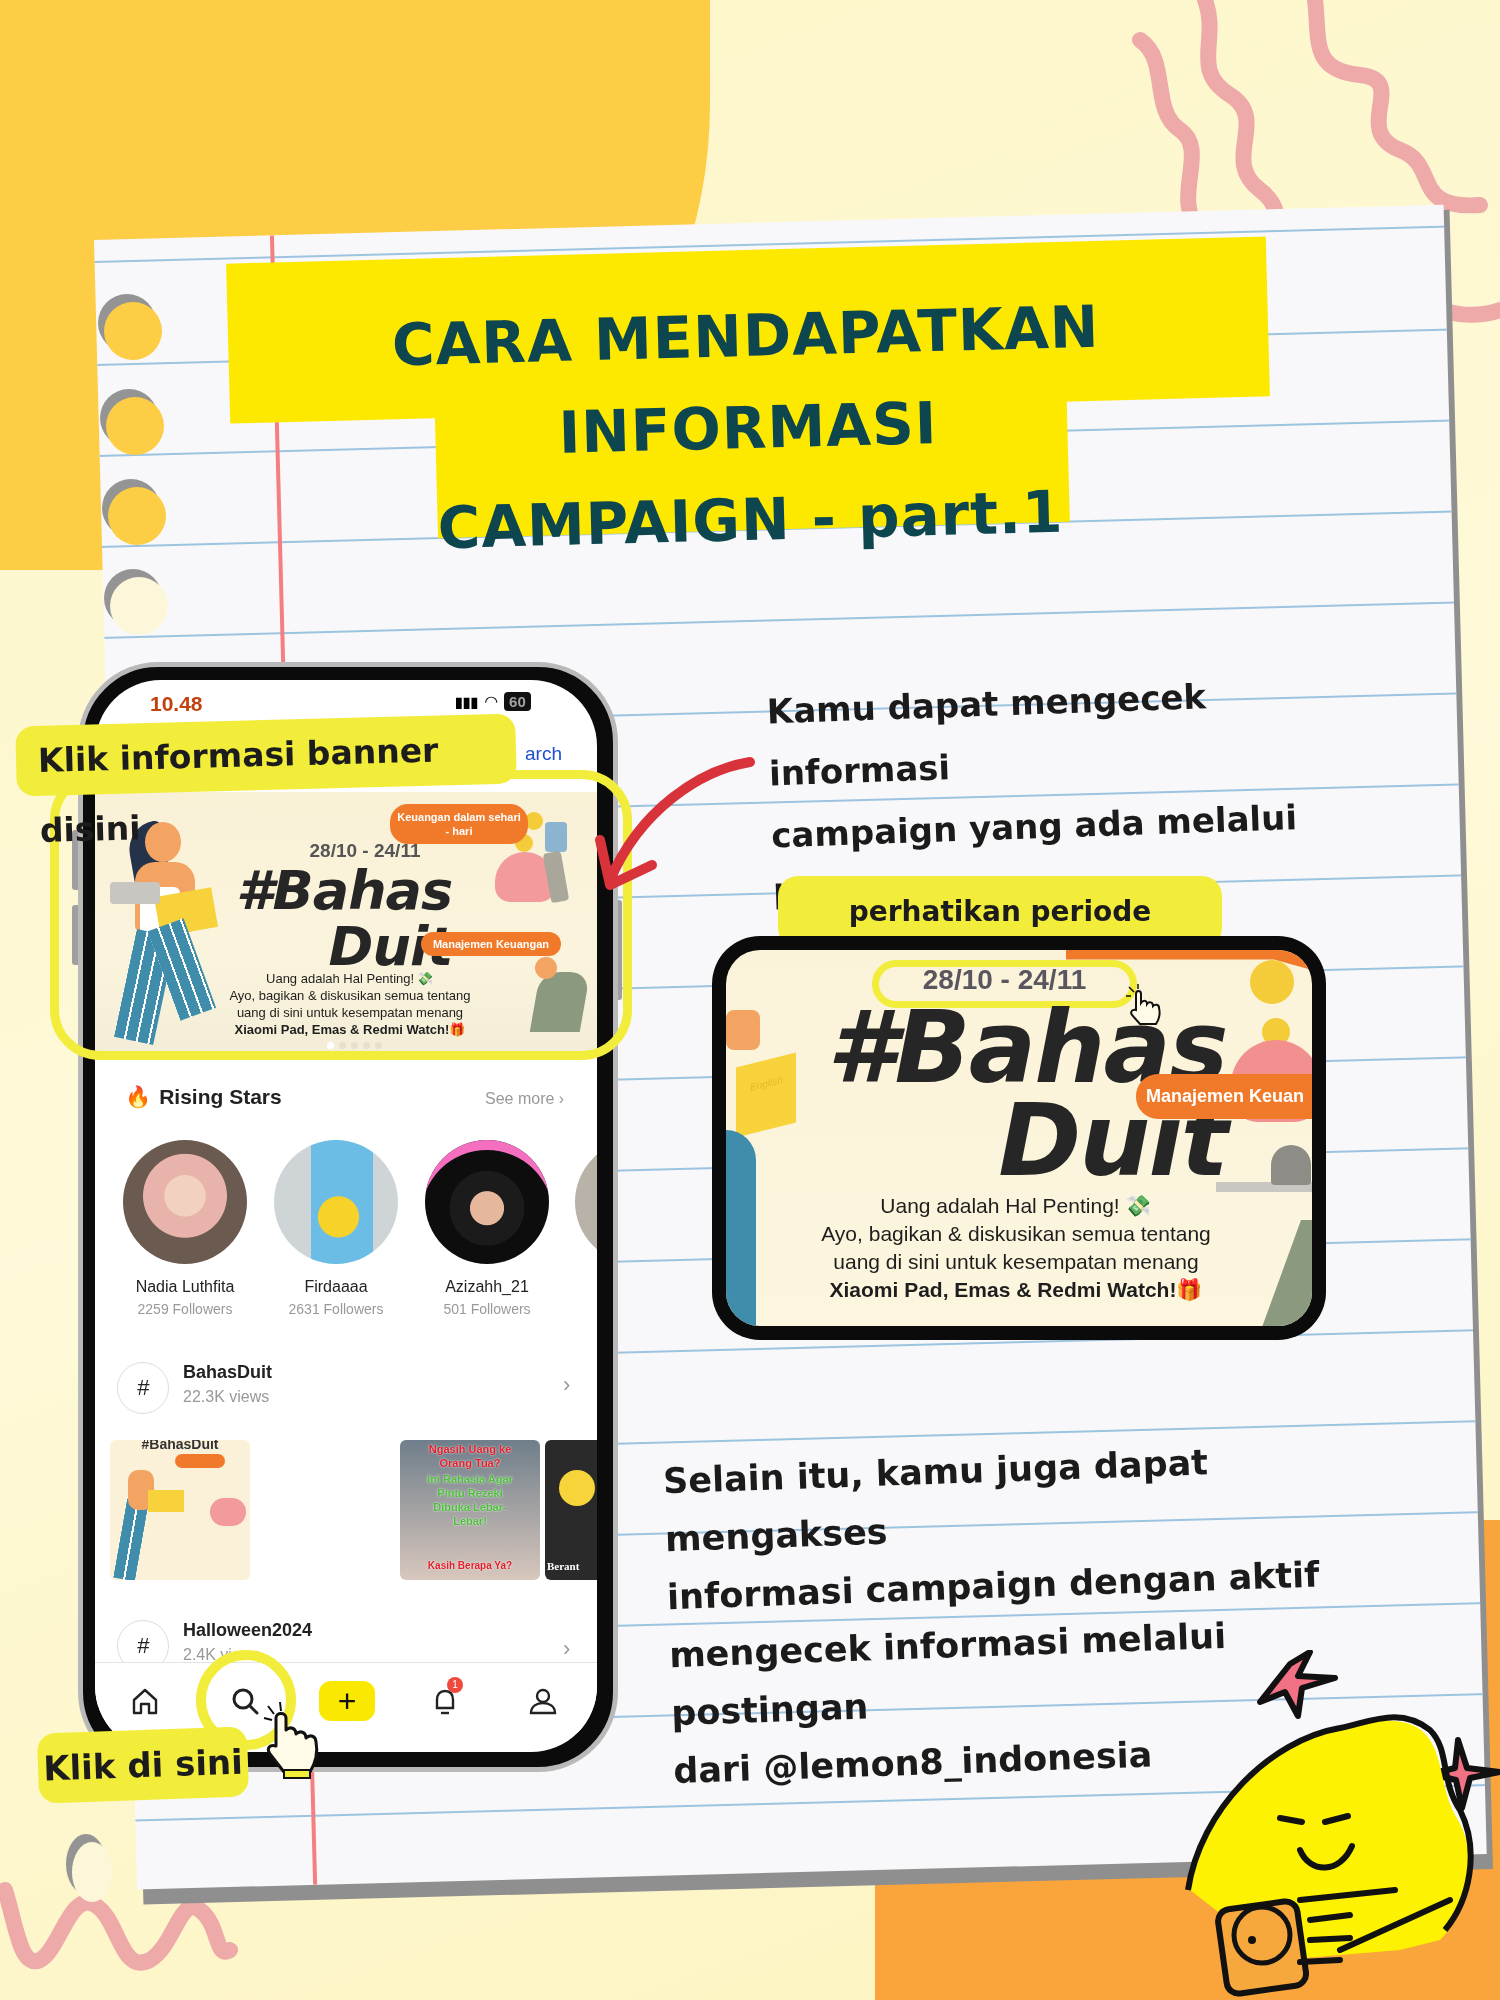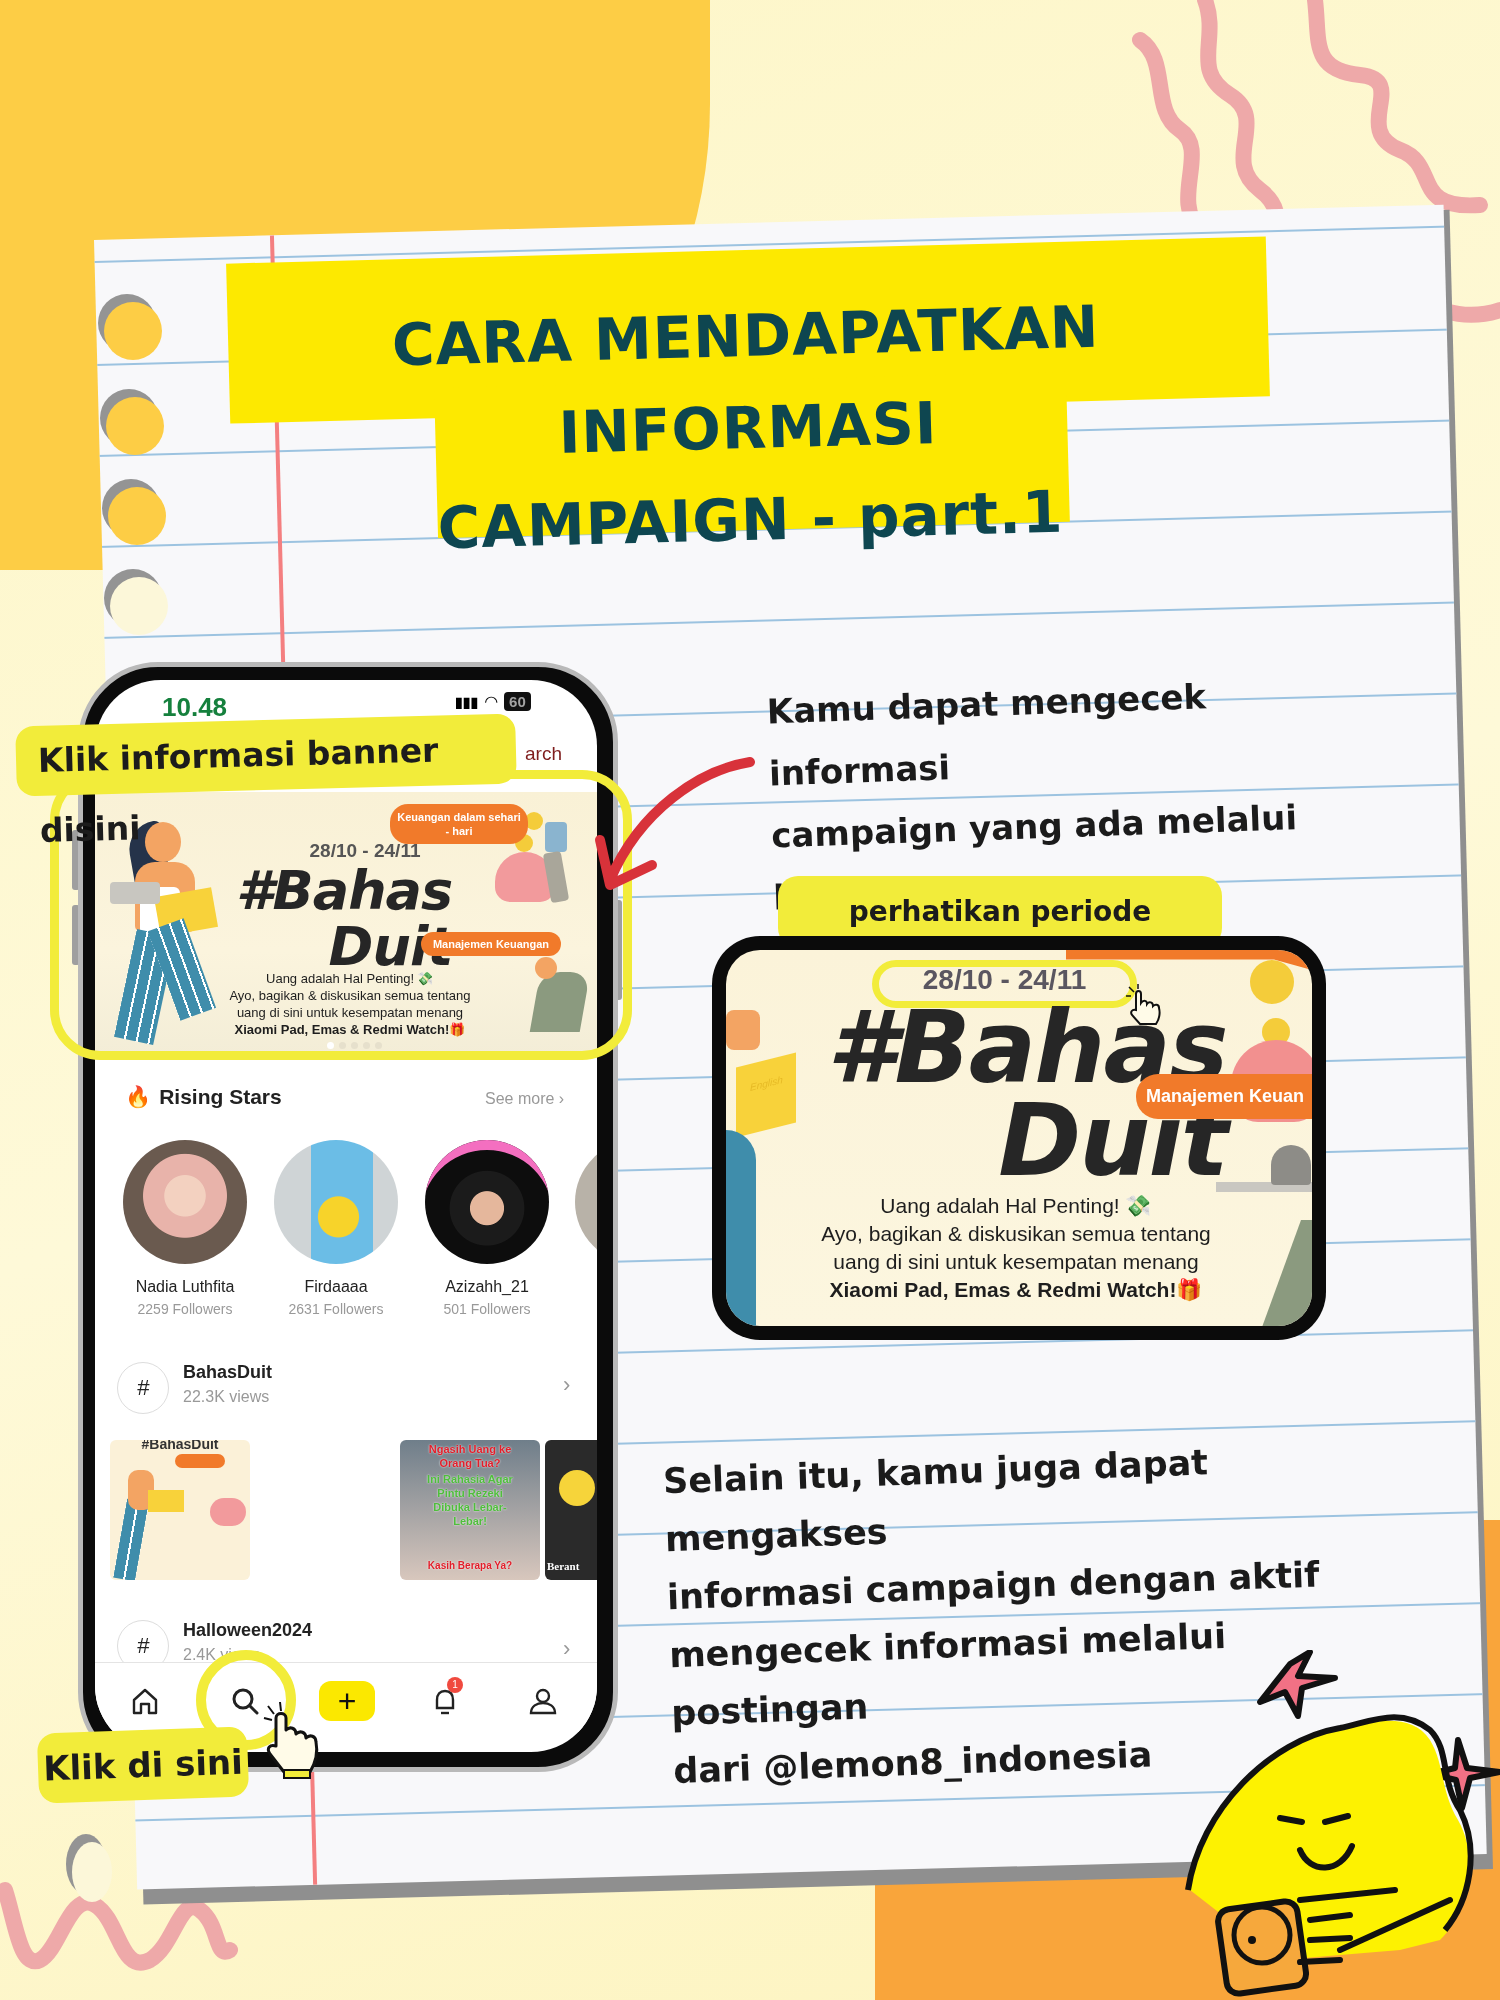--- a/index.html
+++ b/index.html
@@ -71,27 +71,27 @@
   .phone {
     left: 78px; top: 662px; width: 540px; height: 1110px;
     background: #0b0b0b; border-radius: 80px;
     border: 5px solid #b9b9b9;
   }
   .phone-btn { background: #9f9f9f; width: 8px; border-radius: 3px; }
   .screen {
     left: 95px; top: 680px; width: 502px; height: 1072px;
     background: #ffffff; border-radius: 66px; overflow: hidden;
   }
-  .status-time { left: 55px; top: 12px; font-size: 26px; font-weight: bold; color: #15803d; margin-left: 12px; }
+  .status-time { left: 55px; top: 12px; font-size: 21px; font-weight: bold; color: #c2410c; }
   .status-icons { left: 360px; top: 12px; display: flex; gap: 6px; align-items: center; }
   .battery {
     background: #111; color: #a3a3a3; font-size: 15px; font-weight: bold;
     padding: 1px 5px; border-radius: 4px;
   }
-  .search-tail { left: 430px; top: 63px; font-size: 19px; color: #7f1d1d; }
+  .search-tail { left: 430px; top: 63px; font-size: 19px; color: #1d4ed8; }
 
   .banner {
     left: 0; top: 112px; width: 502px; height: 265px;
     background: linear-gradient(180deg, #f9f1d6 0%, #fbf4dd 60%, #f3edd7 100%);
     overflow: hidden;
   }
   .b-date { left: 150px; top: 48px; width: 240px; text-align: center; font-size: 19px; font-weight: bold; color: #555; }
   .b-big { left: 130px; top: 70px; font-family: "DejaVu Sans", sans-serif; font-weight: bold; font-style: italic; color: #262626; text-align: right; margin-left: 11px; }
   .b-big .l1 { font-size: 54px; line-height: 58px; display: block; letter-spacing: -1px; }
   .b-big .l2 { font-size: 54px; line-height: 54px; display: block; padding-left: 40px; letter-spacing: -1px; }

